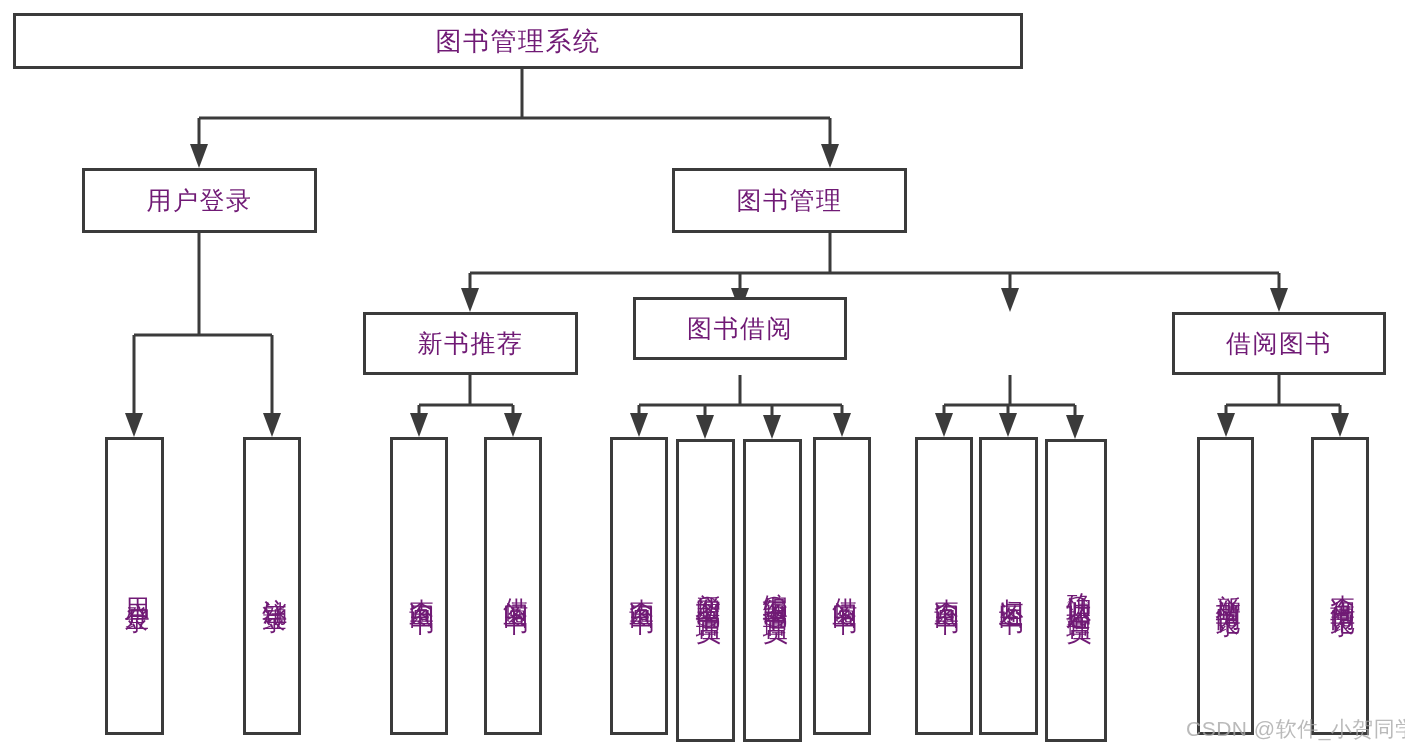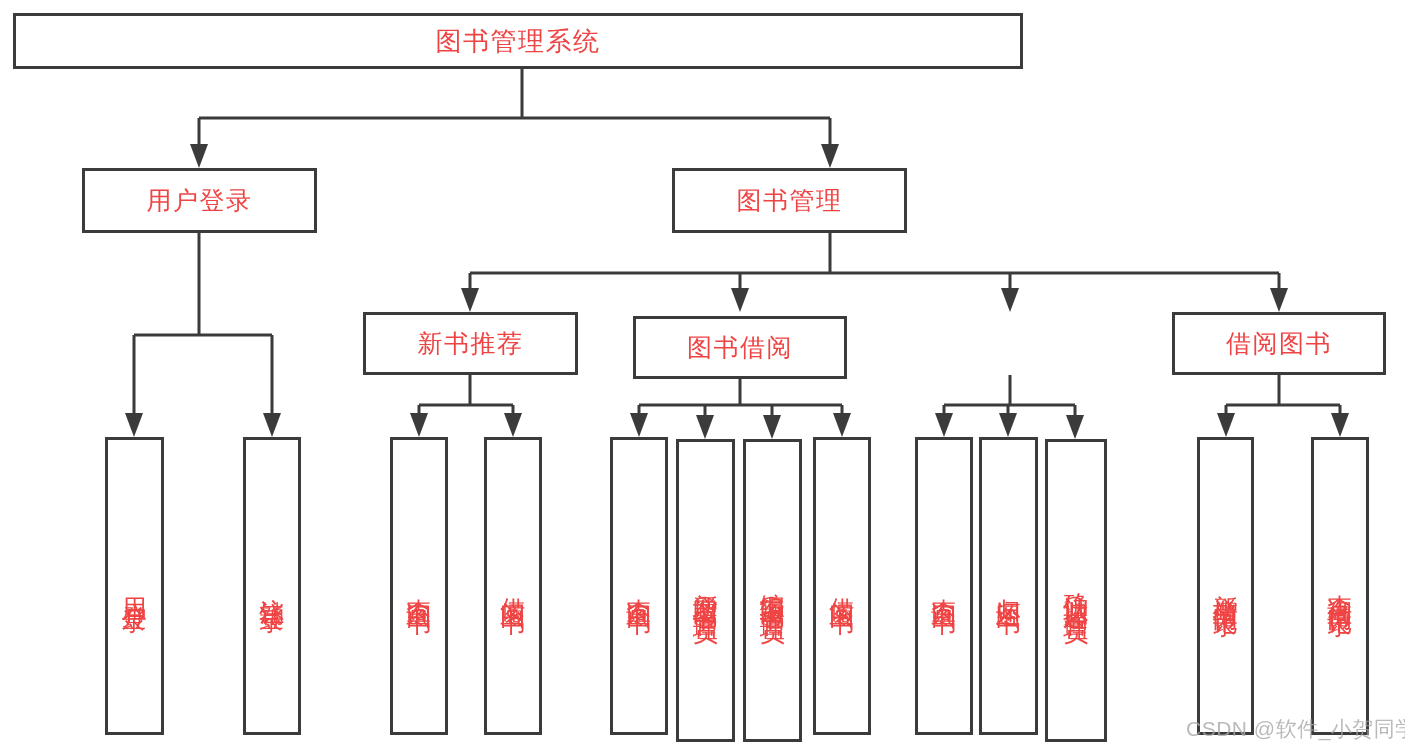--- a/index.html
+++ b/index.html
@@ -12,22 +12,23 @@
   }
   #connectors { position:absolute; left:0; top:0; z-index:1; }
   .box {
     position:absolute;
     box-sizing:border-box;
     background:#ffffff;
     border:3px solid #3b3b3b;
     display:flex;
     align-items:center;
     justify-content:center;
-    color:#ef4444;
+    color:#701a75;
     z-index:2;
+    font-family:Liberation Mono, monospace;
   }
   .hbox { font-size:25px; letter-spacing:1.5px; white-space:nowrap; }
   .root-box { font-size:26px; }
   .vbox {
     font-size:25px;
     writing-mode:vertical-rl;
     letter-spacing:4px;
     line-height:1.3;
   }
   #watermark {
@@ -85,21 +86,21 @@
       <polygon points="1331,413 1349,413 1340,437"></polygon>
     </g>
   </svg>
 
   <div class="box hbox root-box" style="left:13px; top:13px; width:1010px; height:56px;">图书管理系统</div>
 
   <div class="box hbox" style="left:82px; top:168px; width:235px; height:65px;">用户登录</div>
   <div class="box hbox" style="left:672px; top:168px; width:235px; height:65px;">图书管理</div>
 
   <div class="box hbox" style="left:363px; top:312px; width:215px; height:63px;">新书推荐</div>
-  <div class="box hbox" style="left:633px; top:316px; width:214px; height:63px;">图书借阅</div>
+  <div class="box hbox" style="left:633px; top:297px; width:214px; height:63px;">图书借阅</div>
   <div class="box hbox" style="left:1172px; top:312px; width:214px; height:63px;">借阅图书</div>
 
   <div class="box vbox" style="left:105px; top:437px; width:59px; height:298px;">用户登录</div>
   <div class="box vbox" style="left:243px; top:437px; width:58px; height:298px;">注销登录</div>
 
   <div class="box vbox" style="left:390px; top:437px; width:58px; height:298px;">查询图书</div>
   <div class="box vbox" style="left:484px; top:437px; width:58px; height:298px;">借阅图书</div>
 
   <div class="box vbox" style="left:610px; top:437px; width:58px; height:298px;">查询图书</div>
   <div class="box vbox" style="left:676px; top:439px; width:59px; height:303px;">新增图书（管理员）</div>

